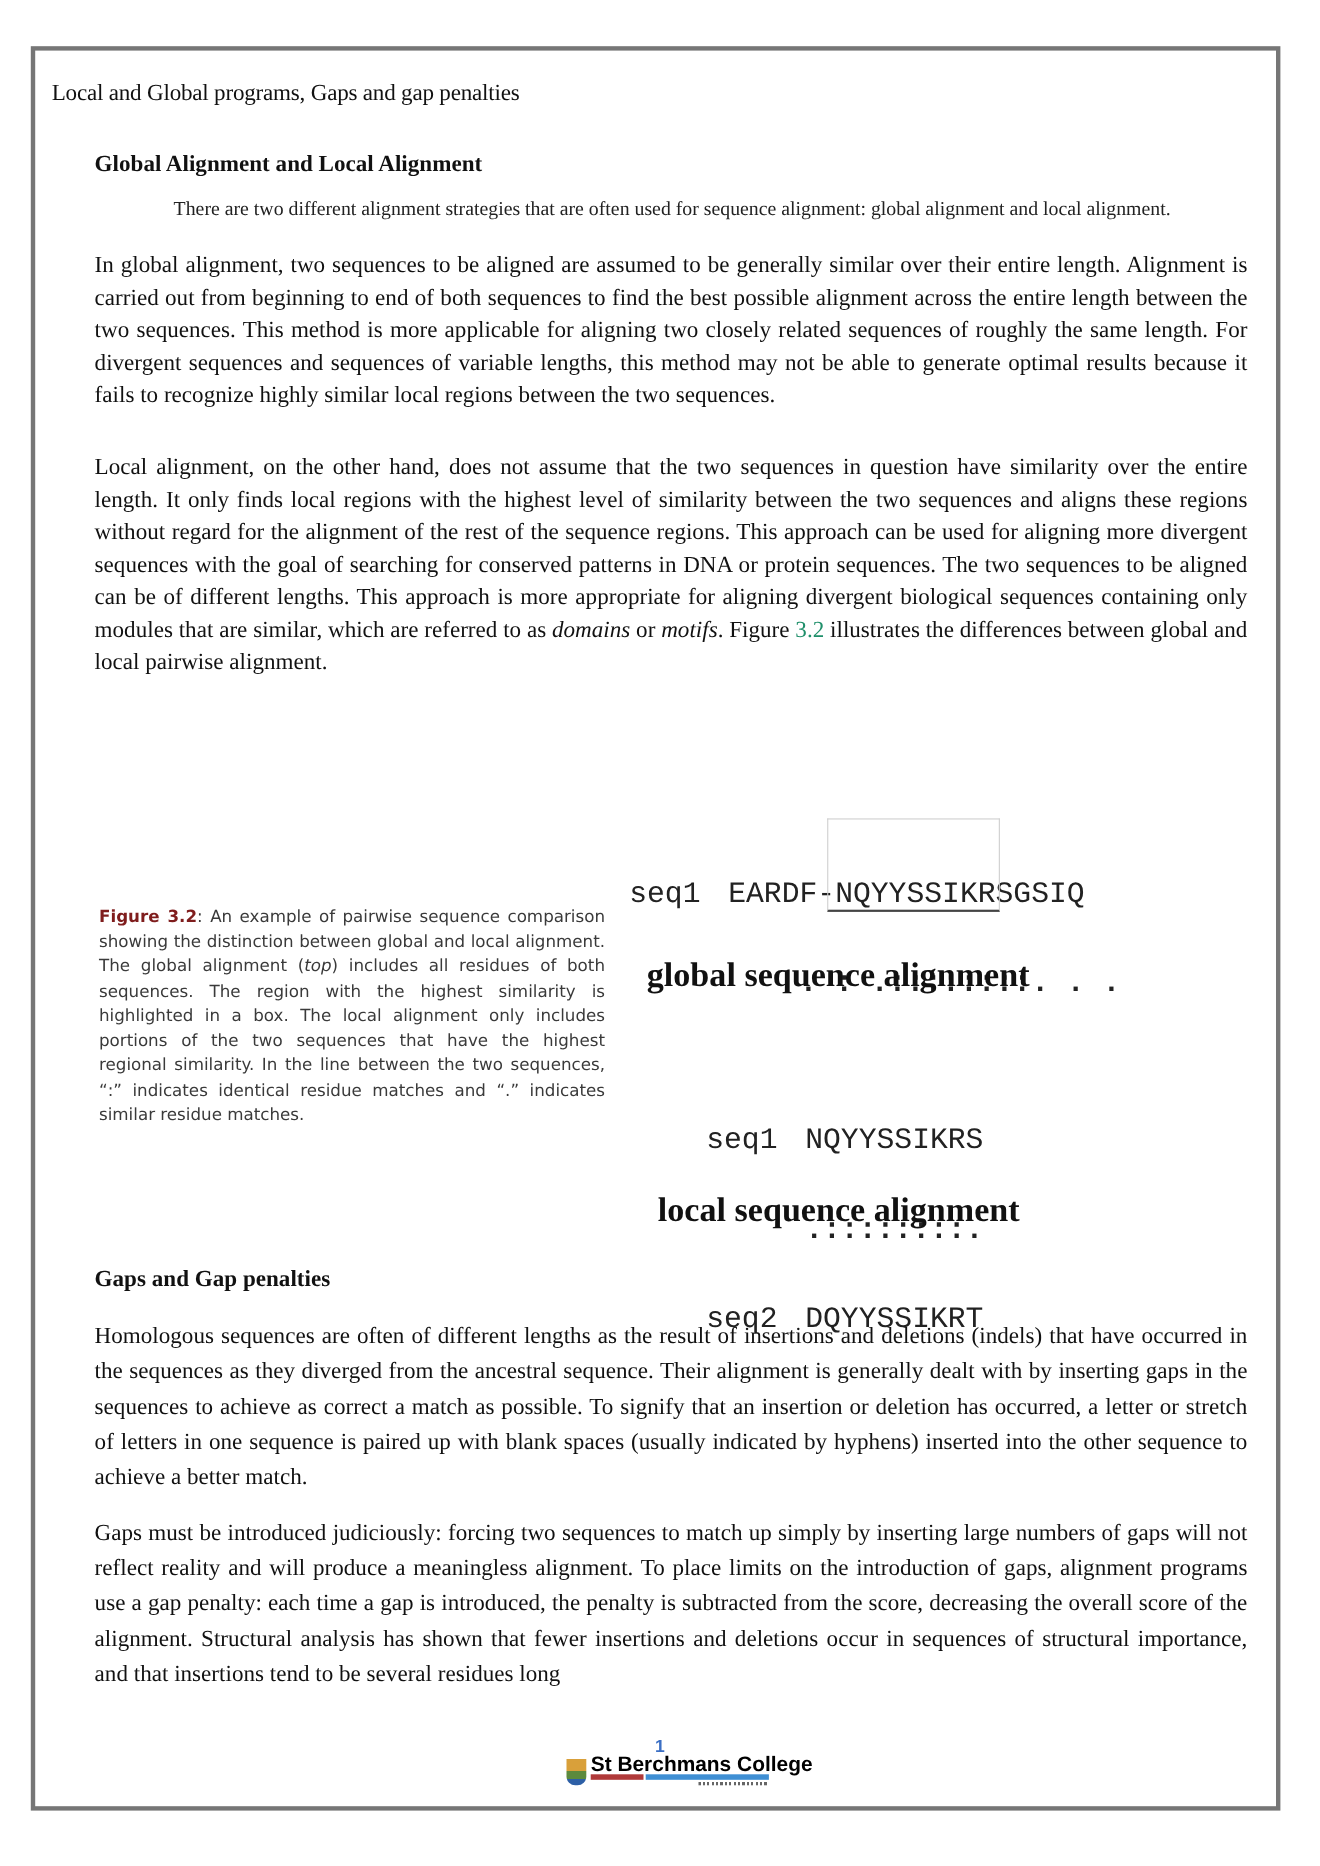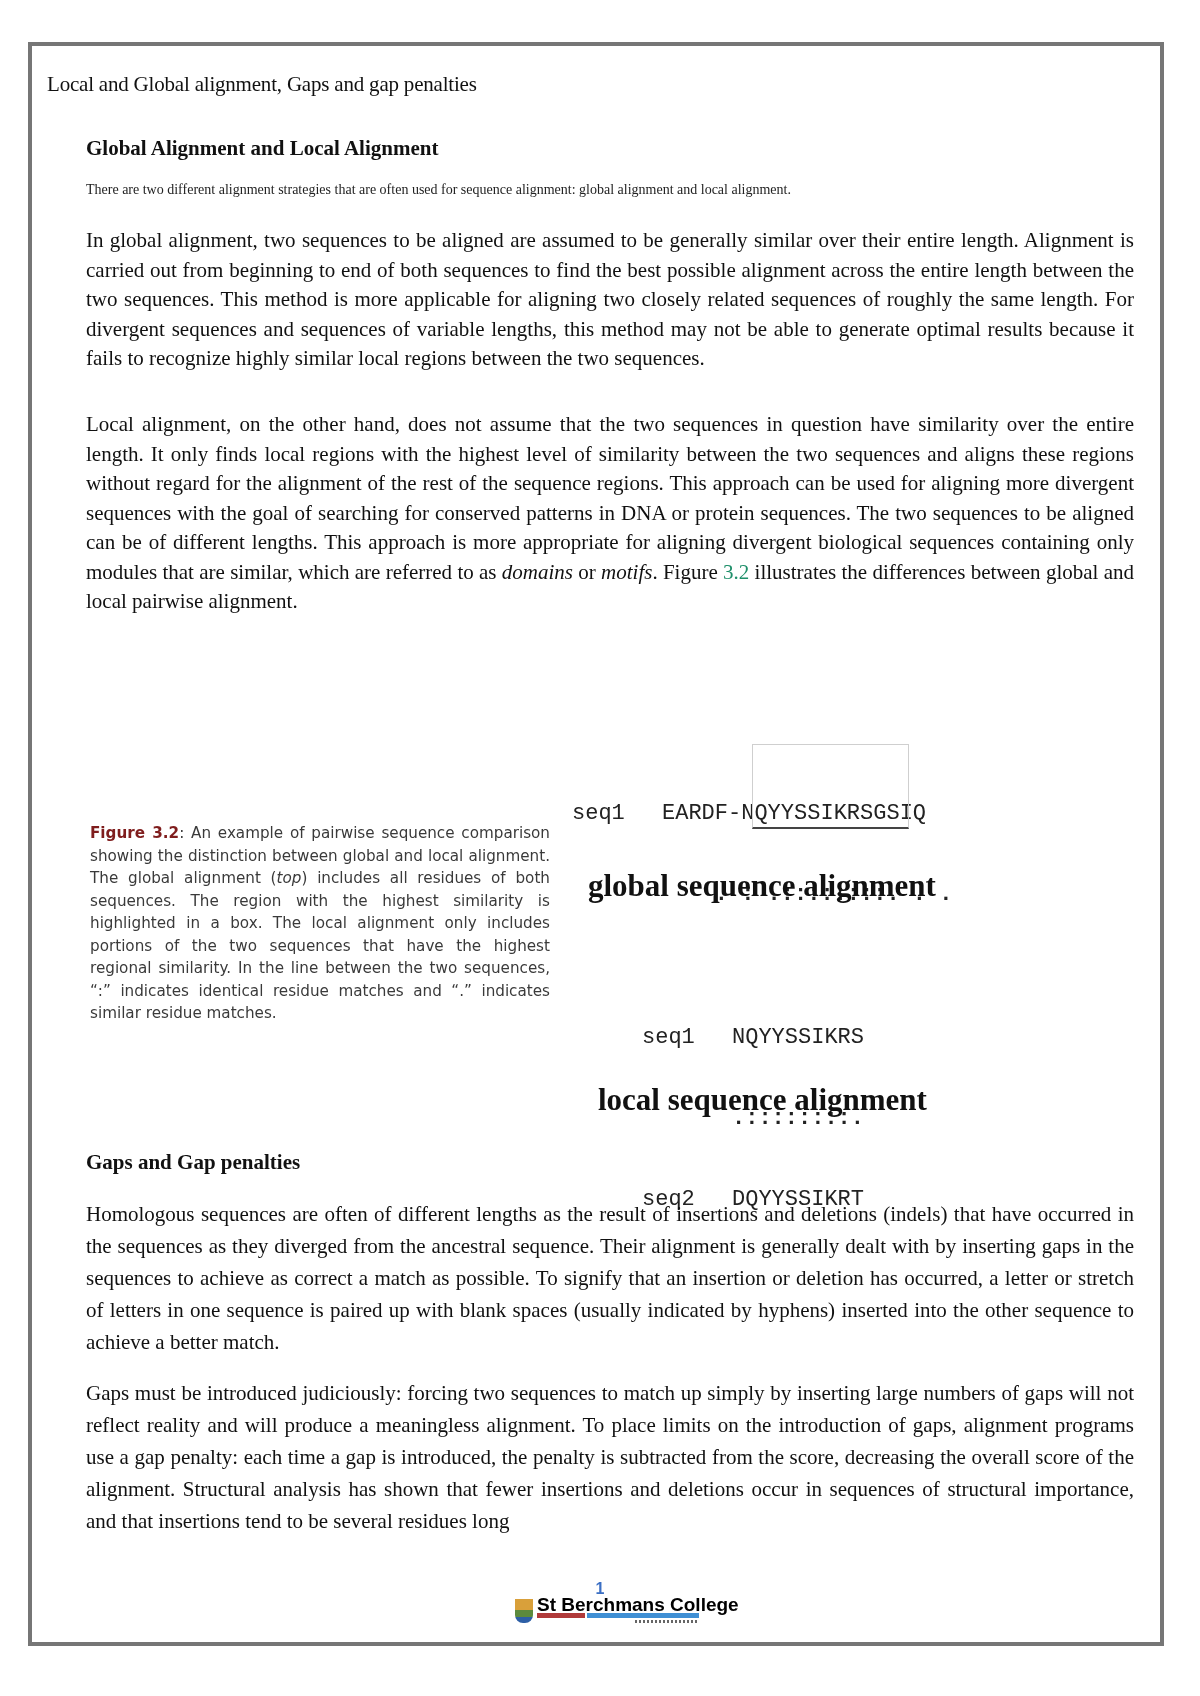--- a/index.html
+++ b/index.html
@@ -45,23 +45,23 @@
       color: #111;
     }
     .para {
       font-family: "Liberation Serif", serif;
       font-size: 21px;
       line-height: 29.5px;
       text-align: justify;
       color: #111;
     }
     .para.thin {
-      font-size: 14px;
+      font-size: 18px;
       line-height: 27px;
-      text-align: left;
+      text-align: center;
       color: #222;
     }
     .para i { font-style: italic; }
     .link { color: #1f8f6a; }
     .para b { font-weight: normal; }
 
     
     .fig-caption {
       position: absolute;
       left: 90px;
@@ -71,21 +71,21 @@
       font-size: 15.2px;
       line-height: 22.5px;
       color: #3a3a3a;
       text-align: justify;
     }
     .fig-caption .label { font-weight: bold; color: #7f1d1d; }
 
     .seq-block {
       position: absolute;
       font-family: "Liberation Mono", monospace;
-      font-size: 22px;
+      font-size: 27px;
       color: #222;
       white-space: pre;
       line-height: 28px;
     }
     .seq-row { display: block; height: 28px; }
     .seq-row.dots { height: 22px; line-height: 22px; font-weight: bold; }
     .seq-name { display: inline-block; width: 90px; }
 
     .hl-box {
       position: absolute;
@@ -151,21 +151,21 @@
       left: 120px; top: 23px;
       width: 64px; height: 3px;
       background: repeating-linear-gradient(90deg, #666 0 2px, transparent 2px 4px);
     }
   </style>
 </head>
 <body>
 
 <div class="page-frame"></div>
 
-<div class="header-title">Local and Global alignment, Gaps and gap penalties</div>
+<div class="header-title">Local and Global programs, Gaps and gap penalties</div>
 
 <div class="content" style="top:136px;">
   <div class="h2">Global Alignment and Local Alignment</div>
 </div>
 
 <div class="content" style="top:176px;">
   <div class="para thin" style="width:1050px;">There are two different alignment strategies that are often used for sequence alignment: global alignment and local alignment.</div>
 </div>
 
 <div class="content" style="top:226px;">

